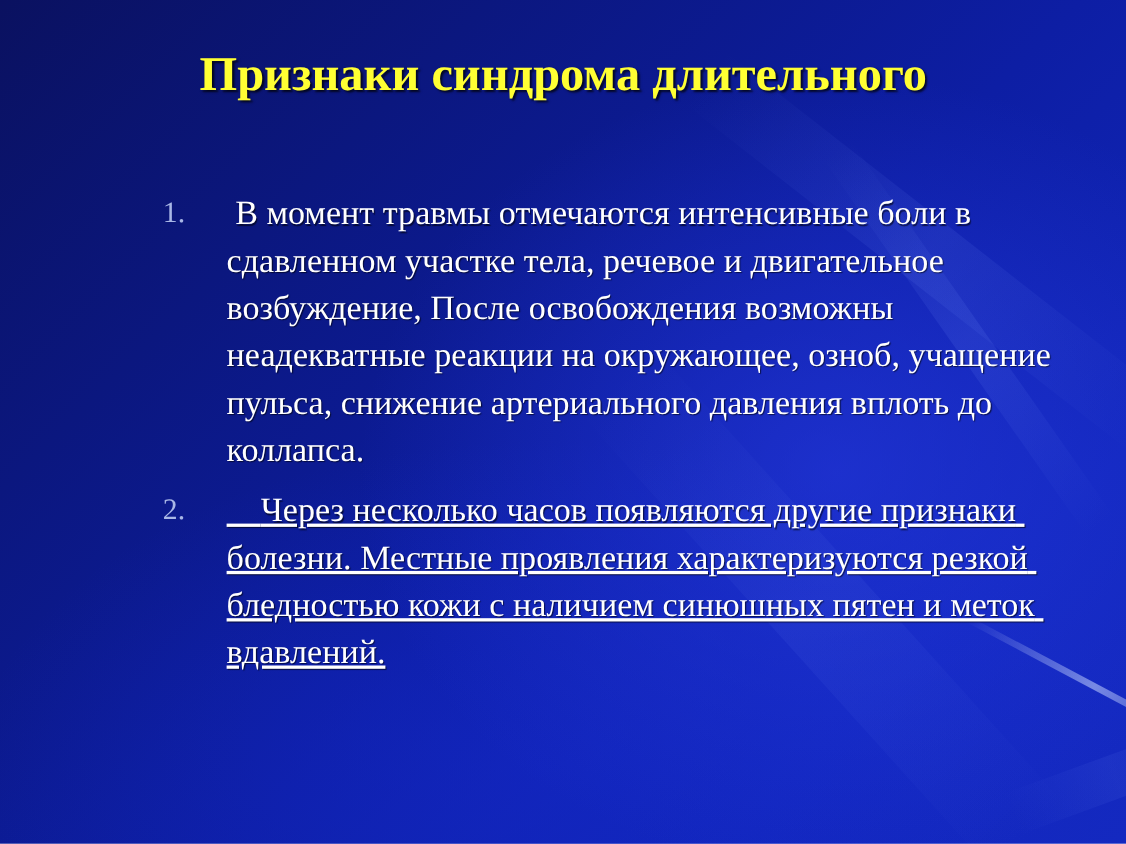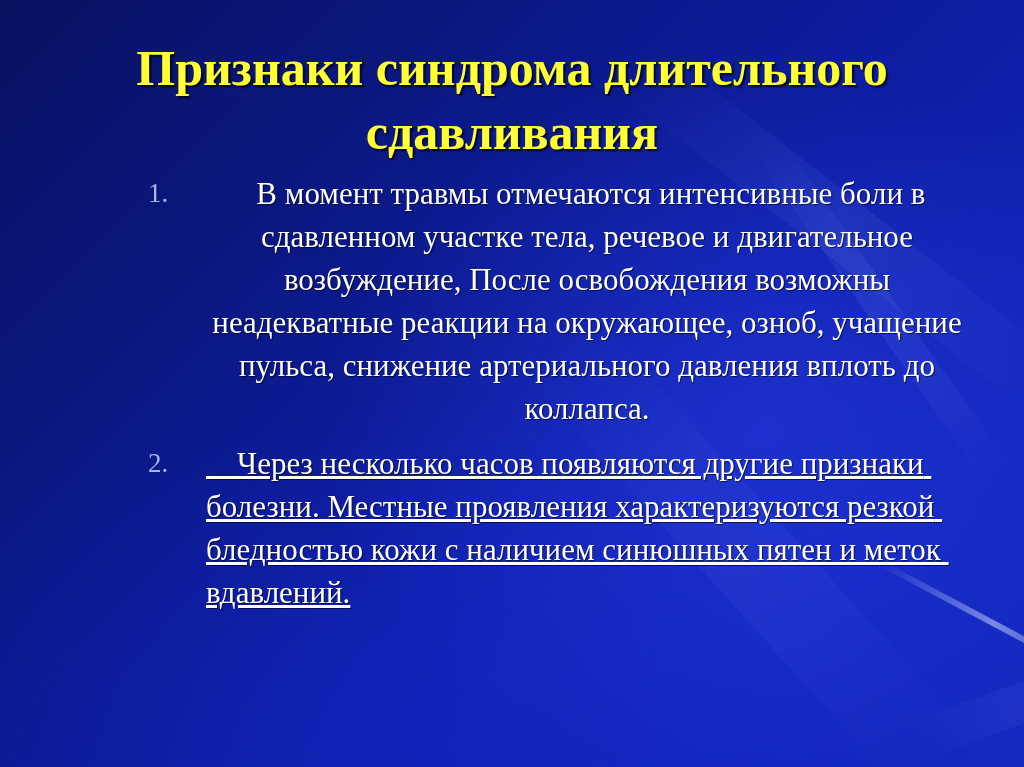--- a/index.html
+++ b/index.html
@@ -39,21 +39,21 @@
       inset: 0;
     }
     .title {
       position: absolute;
       left: 40px;
       top: 36px;
       width: 944px;
       text-align: center;
       color: #ffff33;
       font-weight: bold;
-      font-size: 50px;
+      font-size: 44px;
       line-height: 64px;
       letter-spacing: 0px;
       text-shadow: 2px 2px 2px rgba(0,0,0,0.75);
       margin: 0;
     }
     .list {
       position: absolute;
       left: 148px;
       top: 172px;
       width: 820px;
@@ -90,26 +90,25 @@
   <div class="streak s1"></div>
   <div class="streak s2"></div>
   <div class="streak s3"></div>
   <div class="streak s4"></div>
   <div class="streak s5"></div>
 </div>
 
 <div class="slide">
   <h1 class="title">
     <span>Признаки синдрома длительного</span><br>
-    <span>сдавливания</span>
   </h1>
 
   <ol class="list">
     <li class="item">
       <span class="item-number">1.</span>
-      <span class="item-text" style="white-space: pre-wrap; text-align: center;"> В момент травмы отмечаются интенсивные боли в сдавленном участке тела, речевое и двигательное возбуждение, После освобождения возможны неадекватные реакции на окружающее, озноб, учащение пульса, снижение артериального давления вплоть до коллапса.</span>
+      <span class="item-text" style="white-space: pre-wrap;"> В момент травмы отмечаются интенсивные боли в сдавленном участке тела, речевое и двигательное возбуждение, После освобождения возможны неадекватные реакции на окружающее, озноб, учащение пульса, снижение артериального давления вплоть до коллапса.</span>
     </li>
     <li class="item">
       <span class="item-number">2.</span>
       <span class="item-text" style="white-space: pre-wrap; text-decoration: underline;">    Через несколько часов появляются другие признаки болезни. Местные проявления характеризуются резкой бледностью кожи с наличием синюшных пятен и меток вдавлений.</span>
     </li>
   </ol>
 </div>
 
 </body></html>

